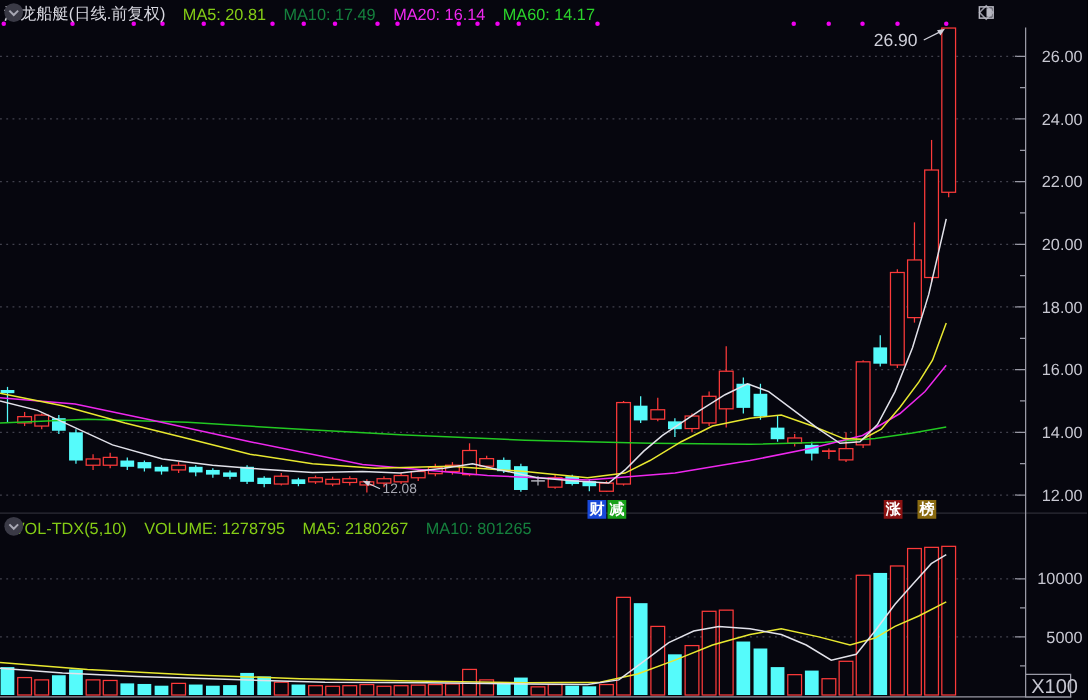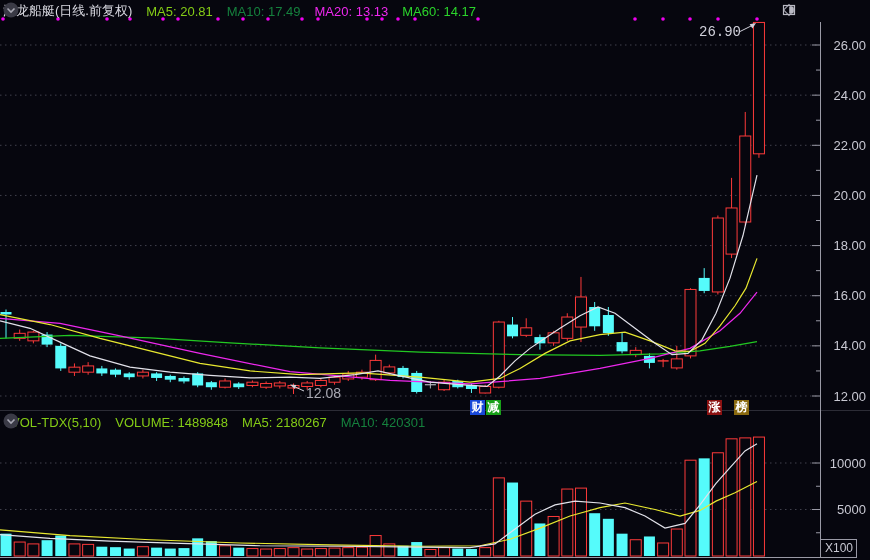--- a/index.html
+++ b/index.html
@@ -8,29 +8,29 @@
   svg{position:absolute;left:0;top:0;}
   .hdr{position:absolute;left:3px;top:2px;height:18px;display:flex;align-items:center;
        font-size:13px;white-space:nowrap;z-index:5;}
   .hdr .t{color:#d8d8e0;}
   .chev{display:inline-flex;margin:0 8px 0 6px;cursor:pointer;}
   .ma{margin-right:14px;}
   .w{color:#84cc16;} .y{color:#15803d;} .m{color:#ee28ee;} .g{color:#2bd42b;}
   .ticons{position:absolute;top:2px;left:781px;display:flex;gap:4px;z-index:5;}
   .ticons span{display:inline-flex;cursor:pointer;}
   .ann{position:absolute;z-index:4;pointer-events:none;}
-  #ann-high{left:699px;top:24px;font-size:14px;color:#d0d0da;font-family:Liberation Mono, monospace;}
-  #ann-low{left:306px;top:385px;font-size:14px;color:#a8a8b2;}
+  #ann-high{left:699px;top:24px;font-size:14px;color:#d0d0da;}
+  #ann-low{left:306px;top:385px;font-size:11px;color:#a8a8b2;}
   .badge{position:absolute;width:15px;height:15px;line-height:15px;text-align:center;
          font-size:12px;font-weight:bold;color:#fff;z-index:4;}
   #b-cai{left:470px;top:400px;background:#1848d8;}
   #b-jian{left:486px;top:400px;background:#18a018;}
   #b-zhang{left:707px;top:400px;background:#8c1212;}
   #b-bang{left:734px;top:400px;background:#8a6a10;}
-  #unit{position:absolute;left:825px;top:541px;font-size:12px;color:#c8c8d2;z-index:4;}
+  #unit{position:absolute;left:825px;top:541px;font-size:16px;color:#c8c8d2;z-index:4;}
   .vhdr{top:413px;}
 </style>
 </head>
 <body>
 
 <div class="stage">
 
   <svg id="chart-svg" width="870" height="560">
       <g>
         <line x1="0" y1="45.00040000000001" x2="820" y2="45.00040000000001" stroke="#41414d" stroke-width="1" stroke-dasharray="1.5 3.5"></line>
@@ -295,21 +295,21 @@
   <div class="hdr">
     <span class="t">江龙船艇(日线.前复权)</span>
     <span class="chev">
       <svg width="16" height="16">
           <circle cx="8" cy="8" r="7.5" fill="#3a3a46"></circle>
           <path d="M4.5 6.5 L8 10 L11.5 6.5" stroke="#a8a8b4" fill="none" stroke-width="1.6"></path>
         </svg>
     </span>
     <span class="ma w">MA5: 20.81</span>
     <span class="ma y">MA10: 17.49</span>
-    <span class="ma m">MA20: 13.13</span>
+    <span class="ma m">MA20: 16.14</span>
     <span class="ma g">MA60: 14.17</span>
   </div>
 
   <div class="ticons">
     <span>
       <svg width="16" height="16">
           <rect x="4.2" y="4.2" width="7.6" height="7.6" transform="rotate(45 8 8)" fill="none" stroke="#9a9aa6" stroke-width="1.2"></rect>
         </svg>
     </span>
     <span>
@@ -321,23 +321,23 @@
   </div>
 
   <div class="hdr vhdr">
     <span class="chev" style="margin-left:0;">
       <svg width="16" height="16">
           <circle cx="8" cy="8" r="7.5" fill="#3a3a46"></circle>
           <path d="M4.5 6.5 L8 10 L11.5 6.5" stroke="#a8a8b4" fill="none" stroke-width="1.6"></path>
         </svg>
     </span>
     <span class="ma w">VOL-TDX(5,10)</span>
-    <span class="ma w">VOLUME: 1489848</span>
+    <span class="ma w">VOLUME: 1278795</span>
     <span class="ma w">MA5: 2180267</span>
-    <span class="ma y">MA10: 420301</span>
+    <span class="ma y">MA10: 801265</span>
   </div>
 
   <span id="ann-high" class="ann">26.90</span>
   <span id="ann-low" class="ann">12.08</span>
   <span id="b-cai" class="badge">财</span>
   <span id="b-jian" class="badge">减</span>
   <span id="b-zhang" class="badge">涨</span>
   <span id="b-bang" class="badge">榜</span>
   <span id="unit">X100</span>
 

